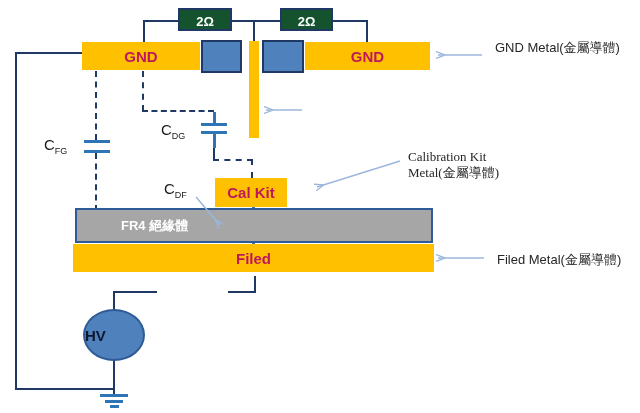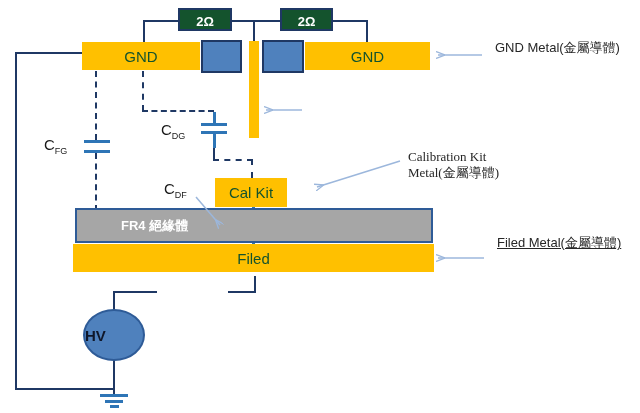--- a/index.html
+++ b/index.html
@@ -12,21 +12,21 @@
   .wire-v{position:absolute;width:2px;background:#1F3864;}
   
   .dash-v{position:absolute;width:0;border-left:2px dashed #1F3864;}
   .dash-h{position:absolute;height:0;border-top:2px dashed #1F3864;}
   
   .plate{position:absolute;height:3px;background:#2E75B6;}
   .stem{position:absolute;width:3px;background:#2E75B6;}
   .gnd-line{position:absolute;height:3px;background:#2E75B6;}
   
   .metal{position:absolute;background:#FFC000;display:flex;align-items:center;justify-content:center;
-         color:#14532d;font-weight:400;}
+         color:#be185d;font-weight:700;}
   .resistor{position:absolute;background:#14532d;border:2px solid #1F3864;box-sizing:border-box;
             display:flex;align-items:flex-end;justify-content:center;color:#fff;font-weight:600;font-size:13px;}
   .bluerect{position:absolute;background:#4F81BD;border:2px solid #1F3864;box-sizing:border-box;}
   .fr4{position:absolute;background:#A6A6A6;border:2px solid #2E5B97;box-sizing:border-box;
        display:flex;align-items:center;color:#fff;font-weight:600;font-size:13px;}
   .hv{position:absolute;background:#4F81BD;border:2px solid #2E5B97;border-radius:50%;box-sizing:border-box;
       display:flex;align-items:center;justify-content:flex-start;color:#0f172a;font-weight:600;font-size:15px;}
   
   .lbl{position:absolute;color:#262626;font-size:13px;line-height:16px;white-space:nowrap;}
   .caplbl{position:absolute;color:#1a1a1a;font-size:15px;white-space:nowrap;}
@@ -123,21 +123,21 @@
   </div>
   <div class="caplbl" style="left:164px;top:180px;">
     <span>C</span><sub>DF</sub>
   </div>
 
   <div class="lbl" style="left:495px;top:40px;">GND Metal(金屬導體)</div>
   <div class="lbl" style="left:408px;top:149px;font-family:Liberation Serif, serif;">
     <div>Calibration Kit</div>
     <div>Metal(金屬導體)</div>
   </div>
-  <div class="lbl" style="left:497px;top:235px;text-decoration:underline;">
+  <div class="lbl" style="left:497px;top:252px;">
     <div>Filed Metal(金屬導體)</div>
   </div>
 
   <svg class="overlay" width="640" height="413" viewBox="0 0 640 413">
     <defs>
       <marker id="ah" markerWidth="9" markerHeight="8" refX="7" refY="3.5" orient="auto" markerUnits="userSpaceOnUse">
         <path d="M9,0 L0,3.5 L9,7" fill="none" stroke="#9CB7DC" stroke-width="1.3"></path>
       </marker>
     </defs>
     <line x1="482" y1="55" x2="438" y2="55" stroke="#9CB7DC" stroke-width="1.5" marker-end="url(#ah)"></line>

